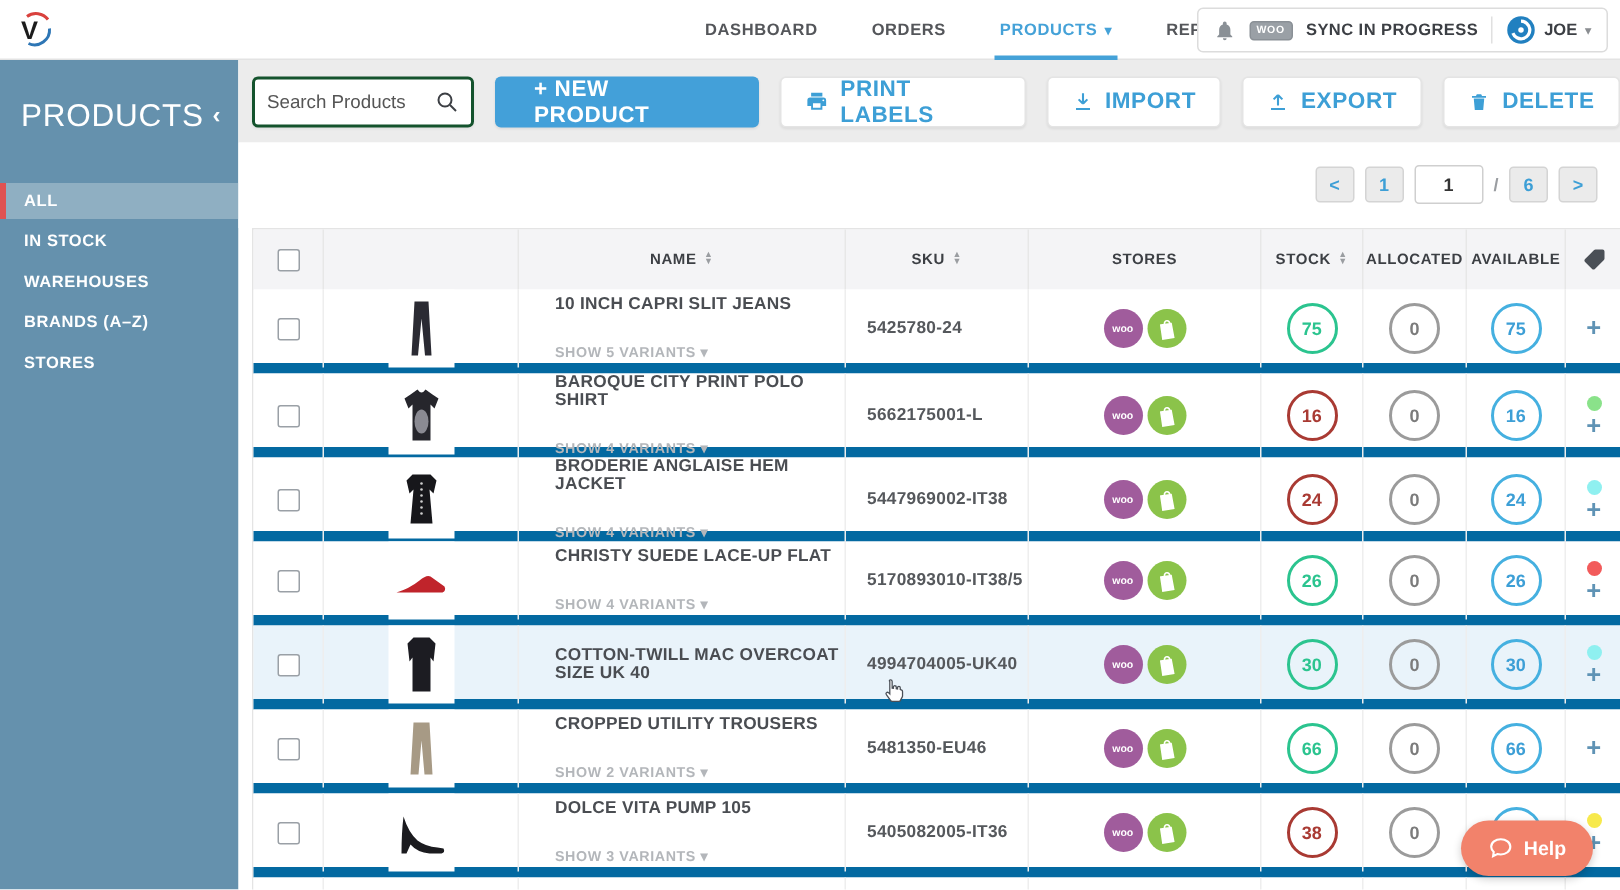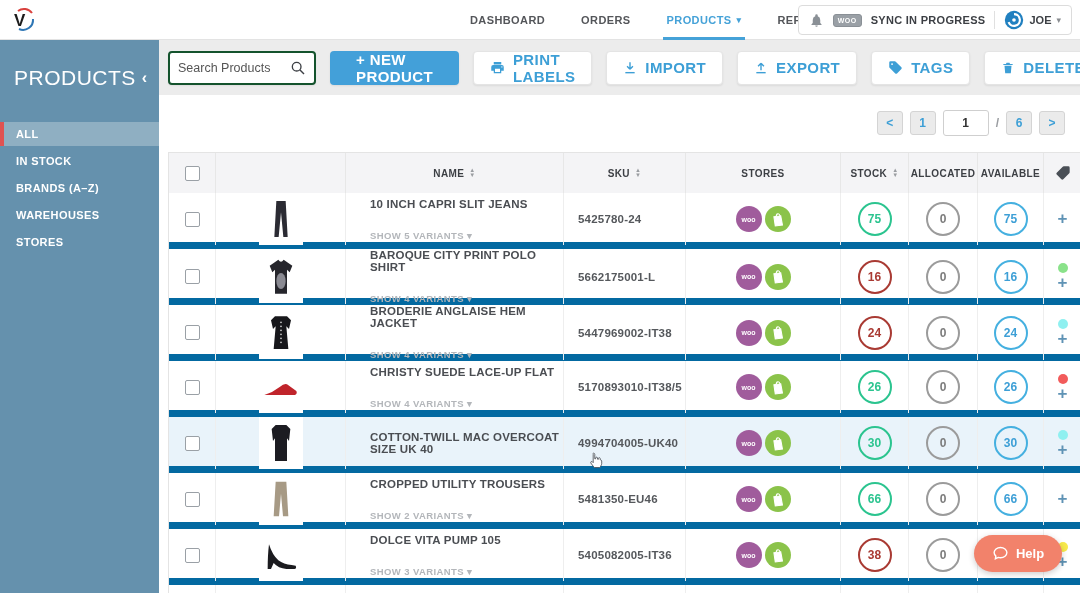--- a/index.html
+++ b/index.html
@@ -94,21 +94,21 @@
   .num-red { border-color:#a93a33; color:#a93a33; }
   .num-gray { border-color:#9b9b9b; color:#7c7c7c; }
   .num-blue { border-color:#45b0e0; color:#3d9fd6; }
   .td-tag { flex-direction:column; gap:3px; border-right:none; }
   .tag-dot { width:10px; height:10px; border-radius:50%; }
   .tag-plus { color:#5f93b5; font-size:17px; font-weight:bold; line-height:14px; cursor:pointer; }
   .partial-row { height:9px; border-bottom:none; background:#fff; }
   .partial-row .td { height:9px; }
 
   
-  .help-btn { position:absolute; right:18px; bottom:21px; width:88px; height:37px; background:#f2826b;
+  .help-btn { position:absolute; right:18px; bottom:9px; width:88px; height:37px; background:#f2826b;
     border-radius:19px; display:flex; align-items:center; justify-content:center; gap:7px;
     color:#fff; font-size:13px; font-weight:bold; cursor:pointer; z-index:40;
     box-shadow:0 2px 6px rgba(0,0,0,.2); }
   .cursor-hand { position:absolute; left:588px; top:452px; z-index:20; }
 </style>
 </head>
 <body>
 
 <div class="app">
 
@@ -169,23 +169,23 @@
   <div class="sidebar">
     <div class="sidebar-title">
       <span class="title-text">PRODUCTS</span>
       <span class="collapse-arrow">‹</span>
     </div>
     <div class="side-items">
       <div class="side-item selected">ALL</div>
 
       <div class="side-item">IN STOCK</div>
 
+      <div class="side-item">WAREHOUSES</div>
+
       <div class="side-item">BRANDS (A–Z)</div>
-
-      <div class="side-item">WAREHOUSES</div>
 
       <div class="side-item">STORES</div>
     </div>
 
   </div>
 
   <div class="main">
 
     <div class="toolbar">
       <div class="search-box">
@@ -208,26 +208,20 @@
           <line x1="4" y1="20" x2="20" y2="20" stroke="#3d9fd6" stroke-width="2.4"></line>
         </svg>
         <span>IMPORT</span>
       </div>
       <div class="btn btn-white">
         <svg width="14" height="14" viewBox="0 0 24 24">
           <path d="M12 16V4m0 0L7 9m5-5l5 5" fill="none" stroke="#3d9fd6" stroke-width="2.4"></path>
           <line x1="4" y1="20" x2="20" y2="20" stroke="#3d9fd6" stroke-width="2.4"></line>
         </svg>
         <span>EXPORT</span>
-      </div>
-      <div class="btn btn-white">
-        <svg width="15" height="15" viewBox="0 0 24 24">
-          <path fill="#3d9fd6" d="M21.4 11.6l-9-9A2 2 0 0 0 11 2H4a2 2 0 0 0-2 2v7c0 .53.21 1.04.59 1.41l9 9a2 2 0 0 0 2.83 0l7-7a2 2 0 0 0-.02-2.81zM6.5 8A1.5 1.5 0 1 1 8 6.5 1.5 1.5 0 0 1 6.5 8z"></path>
-        </svg>
-        <span>TAGS</span>
       </div>
       <div class="btn btn-white">
         <svg width="14" height="14" viewBox="0 0 24 24">
           <path fill="#3d9fd6" d="M6 8h12l-1.2 13H7.2L6 8zm3.5-5h5l1 2H20v2H4V5h4.5l1-2z"></path>
         </svg>
         <span>DELETE</span>
       </div>
     </div>
 
     <div class="page-strip">

